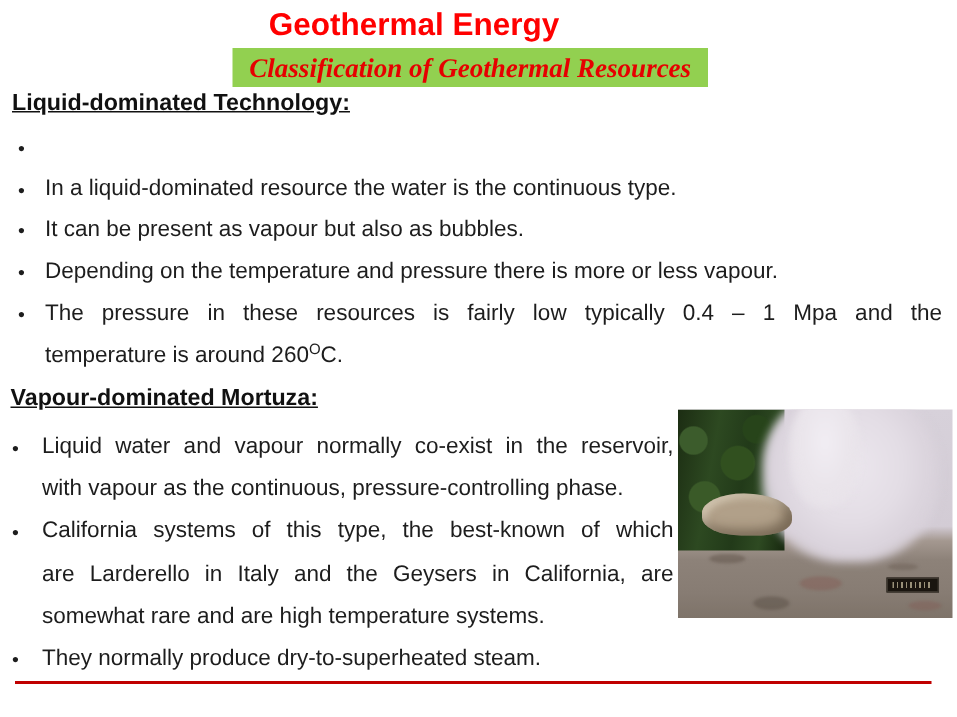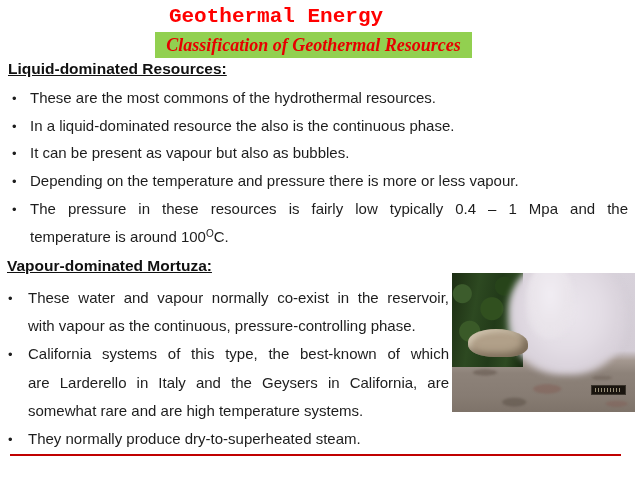--- a/index.html
+++ b/index.html
@@ -11,21 +11,21 @@
     font-family: "Liberation Sans", sans-serif;
     overflow: hidden;
   }
 
   
   .title {
     position: absolute;
     top: 5px; left: 0;
     width: 552px;
     text-align: center;
-    font-family: Liberation Mono, monospace;
+    font-family: Liberation Sans, sans-serif;
     font-weight: bold;
     font-size: 21px;
     color: #ff0000;
   }
   .subtitle-box {
     position: absolute;
     left: 155px; top: 32px;
     width: 317px; height: 26px;
     background: #92d050;
     display: flex;
@@ -180,51 +180,50 @@
 <body>
 
 <div class="slide">
 
   <div class="title">Geothermal Energy</div>
 
   <div class="subtitle-box">
     <span class="subtitle-text">Classification of Geothermal Resources</span>
   </div>
 
-  <div class="sec-heading h1">Liquid-dominated Resources:</div>
+  <div class="sec-heading h1">Liquid-dominated Technology:</div>
 
   <div class="row s1" style="top:89px;">
     <span class="dot">•</span>
-    <span>These are the most commons of the hydrothermal resources.</span>
   </div>
   <div class="row s1" style="top:117px;">
     <span class="dot">•</span>
-    <span>In a liquid-dominated resource the also is the continuous phase.</span>
+    <span>In a liquid-dominated resource the water is the continuous type.</span>
   </div>
   <div class="row s1" style="top:144px;">
     <span class="dot">•</span>
     <span>It can be present as vapour but also as bubbles.</span>
   </div>
   <div class="row s1" style="top:172px;">
     <span class="dot">•</span>
     <span>Depending on the temperature and pressure there is more or less vapour.</span>
   </div>
   <div class="row s1 jrow" style="top:200px;">
     <span class="dot">•</span>
     <span>The pressure in these resources is fairly low typically 0.4 – 1 Mpa and the</span>
   </div>
   <div class="row s1" style="top:228px;">
-    <span>temperature is around 100</span><span class="sup">O</span><span>C.</span>
+    <span>temperature is around 260</span><span class="sup">O</span><span>C.</span>
   </div>
 
   <div class="sec-heading h2">Vapour-dominated Mortuza:</div>
 
   <div class="row s2 jrow" style="top:289px;">
     <span class="dot">•</span>
-    <span>These water and vapour normally co-exist in the reservoir,</span>
+    <span>Liquid water and vapour normally co-exist in the reservoir,</span>
   </div>
   <div class="row s2" style="top:317px;">
     <span>with vapour as the continuous, pressure-controlling phase.</span>
   </div>
   <div class="row s2 jrow" style="top:345px;">
     <span class="dot">•</span>
     <span>California systems of this type, the best-known of which</span>
   </div>
   <div class="row s2 jrow" style="top:374px;">
     <span>are Larderello in Italy and the Geysers in California, are</span>

